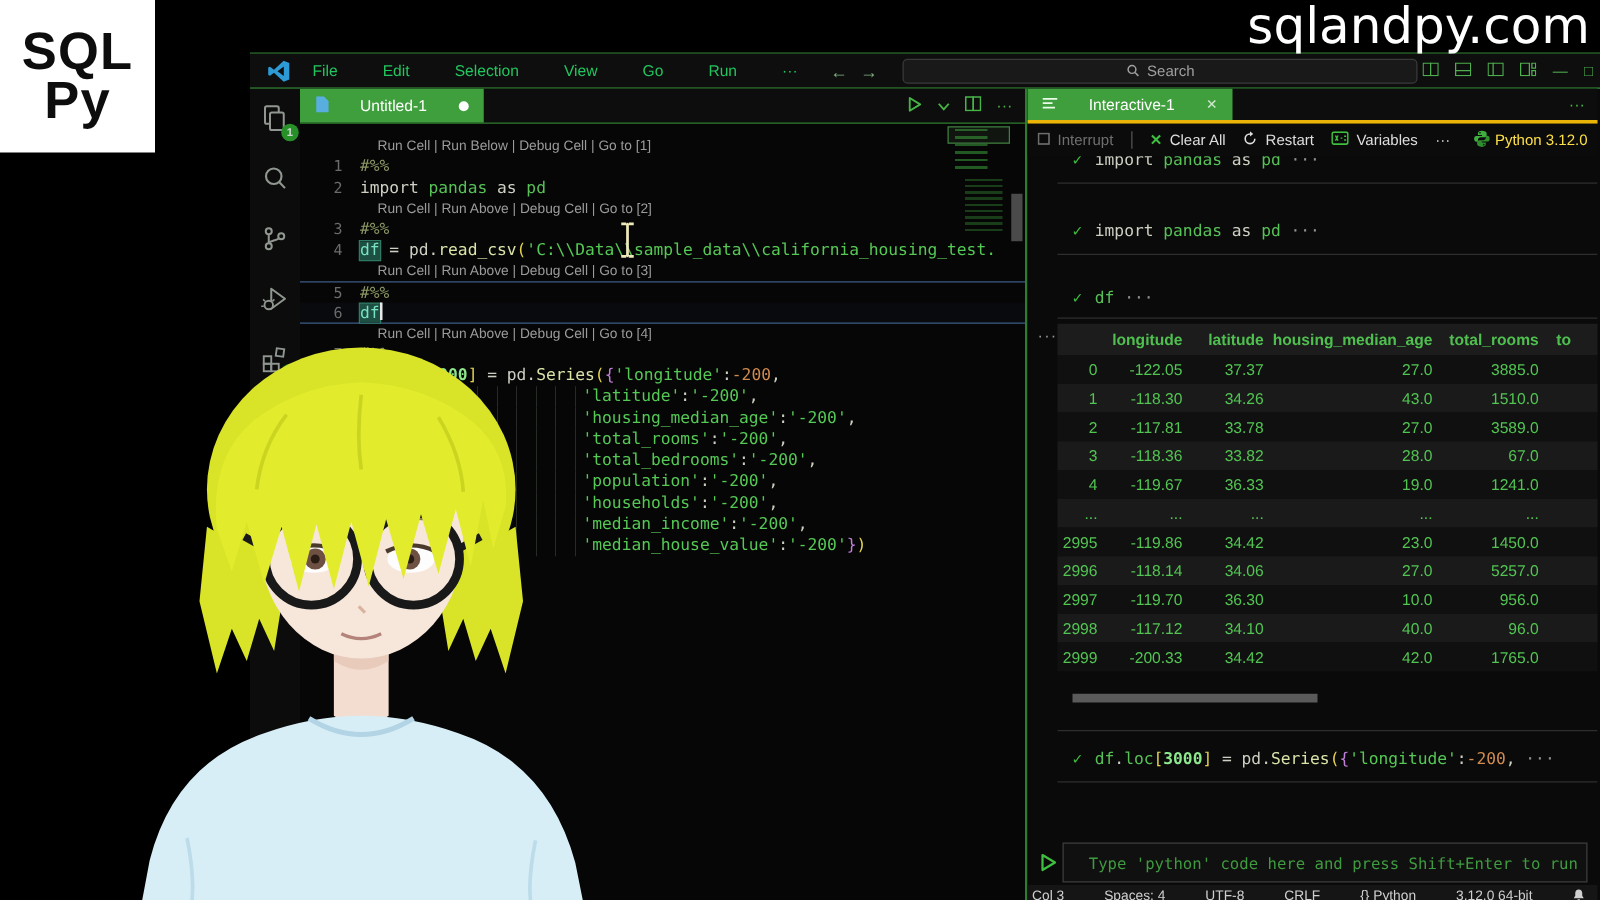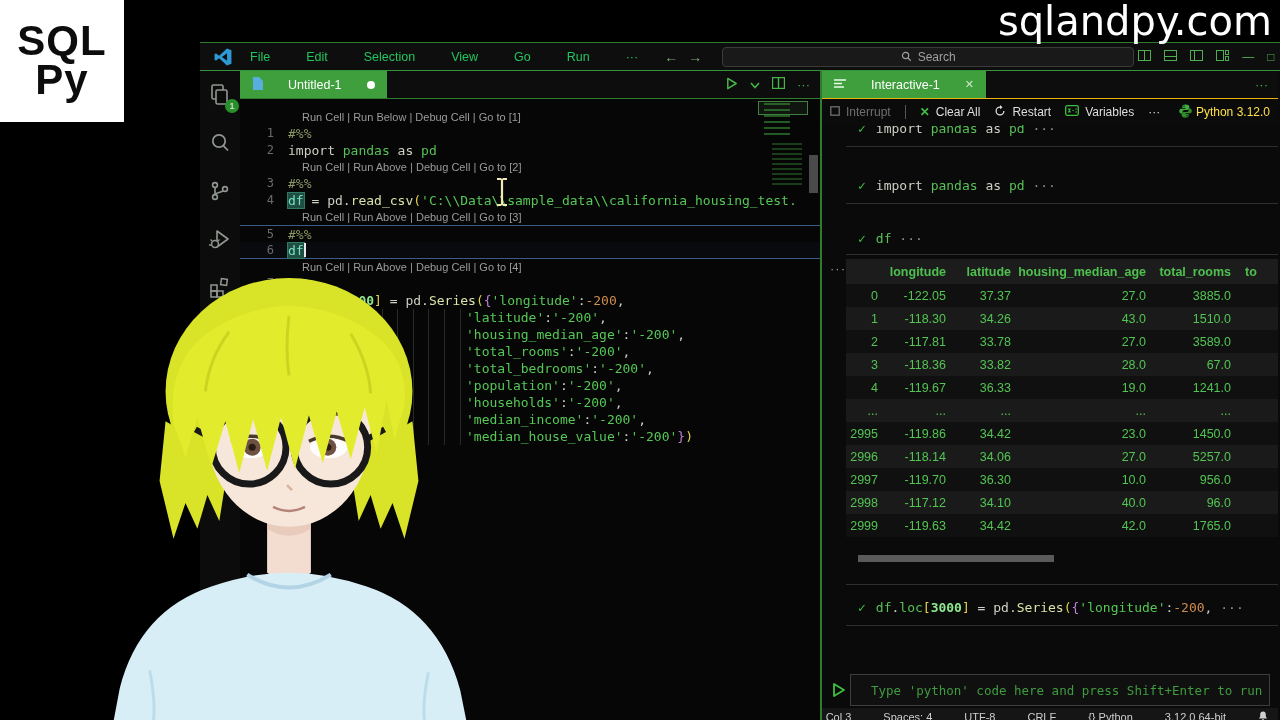--- a/index.html
+++ b/index.html
@@ -290,21 +290,21 @@
           <div class="vscroll"></div>
           <span class="ibeam">
             <svg width="16" height="30" viewBox="0 0 16 30">
                 <path d="M3,2 H7 M9,2 H13 M8,2 V28 M3,28 H7 M9,28 H13 M7,2 Q8,3 9,2 M7,28 Q8,27 9,28" stroke="#efe9b8" stroke-width="2.2" fill="none"></path>
               </svg>
           </span>
         </div>
       </div>
 
       <div class="rightpanel">
-        <div class="tabbar" style="border-bottom:1px solid #eab308;">
+        <div class="tabbar" style="border-bottom:3px solid #eab308;">
           <div class="tab active-green">
             <span><svg width="12" height="10" viewBox="0 0 12 10">
                   <path d="M0,1h12 M0,4.5h8 M0,8h10" stroke="#eafcea" stroke-width="1.4"></path>
                 </svg></span>
             <span>Interactive-1</span>
             <span style="opacity:.75;font-size:11px;">✕</span>
           </div>
           <div class="tab-actions">
               <span>···</span>
             </div>
@@ -451,21 +451,21 @@
                 <div class="tr datarow alt">
                   <div class="td">2998</div>
                   <div class="td">-117.12</div>
                   <div class="td">34.10</div>
                   <div class="td">40.0</div>
                   <div class="td">96.0</div>
                   <div class="td cut"></div>
                 </div>
                 <div class="tr datarow">
                   <div class="td">2999</div>
-                  <div class="td">-119.63</div>
+                  <div class="td">-200.33</div>
                   <div class="td">34.42</div>
                   <div class="td">42.0</div>
                   <div class="td">1765.0</div>
                   <div class="td cut"></div>
                 </div>
               </div>
           </div>
 
           <div class="hscroll"></div>
           <div class="isep" style="margin-top:22px;"></div>

